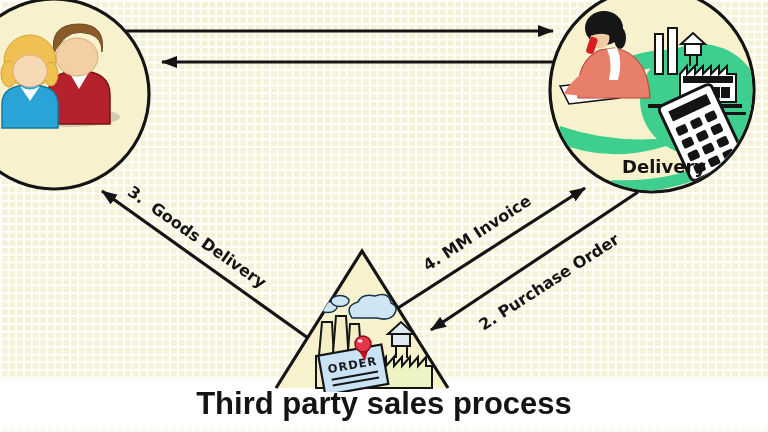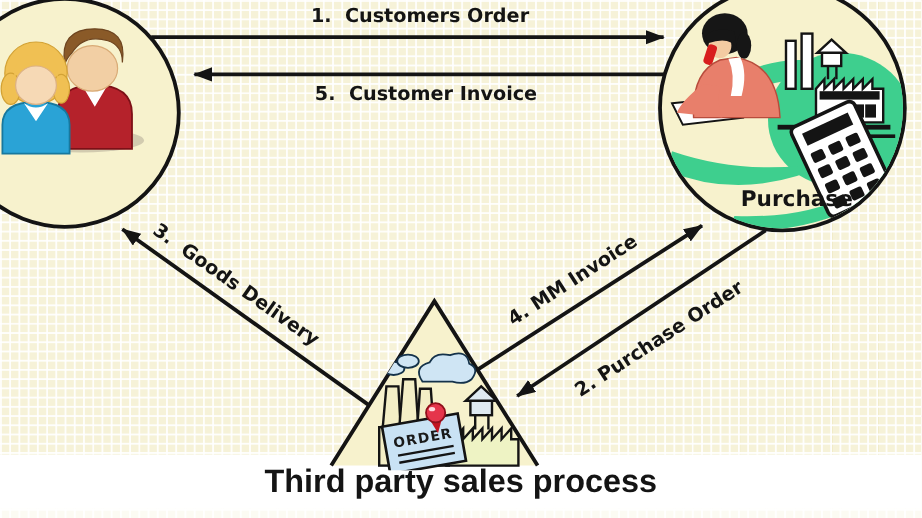--- a/index.html
+++ b/index.html
@@ -19,21 +19,21 @@
     background-image:
       linear-gradient(to right, rgba(255,255,255,.92) 0 1.6px, transparent 1.6px),
       linear-gradient(to bottom, rgba(255,255,255,.92) 0 1.6px, transparent 1.6px);
     background-size:7.7px 7.7px;}
   svg.art{position:absolute;left:0;top:0;z-index:2;}
   .lbl{position:absolute;z-index:3;color:#141414;white-space:pre;}
   .arrow-label{font-weight:bold;font-size:16px;}
   .node-label{font-weight:bold;font-size:18px;}
   .h-center{transform:translate(-50%,0);}
   .title{position:absolute;z-index:3;left:0;top:386px;width:768px;text-align:center;
-         font-family:"Liberation Sans",sans-serif;font-weight:bold;font-size:27px;color:#141414;}
+         font-family:"Liberation Sans",sans-serif;font-weight:bold;font-size:31px;color:#141414;}
 </style>
 </head>
 <body>
 
 <div class="stage">
 
   <div class="grid-band"></div>
   <div class="title-band"></div>
   <div class="grid-faint"></div>
 
@@ -182,22 +182,20 @@
 
     <g stroke="#141414" stroke-width="3.2" fill="none">
       <path d="M126,31 L553,31" marker-end="url(#ah)"></path>
       <path d="M554,62 L162,62" marker-end="url(#ah)"></path>
       <path d="M308,338 L102,191" marker-end="url(#ah)"></path>
       <path d="M398,308 L585,188" marker-end="url(#ah)"></path>
       <path d="M638,192 L431,330" marker-end="url(#ah)"></path>
     </g>
   </svg>
 
-  <div class="lbl arrow-label h-center" style="left:350px;top:3px;">1.  Customers Order</div>
-  <div class="lbl arrow-label h-center" style="left:355px;top:68px;">5.  Customer Invoice</div>
   <div class="lbl arrow-label" style="left:197px;top:237px;transform:translate(-50%,-50%) rotate(35deg);">3.  Goods Delivery</div>
   <div class="lbl arrow-label" style="left:477px;top:233px;transform:translate(-50%,-50%) rotate(-33deg);">4. MM Invoice</div>
   <div class="lbl arrow-label" style="left:549px;top:282px;transform:translate(-50%,-50%) rotate(-33deg);">2. Purchase Order</div>
 
-  <div class="lbl node-label" style="left:664px;top:166px;transform:translate(-50%,-50%);">Purchase</div>
+  <div class="lbl node-label" style="left:664px;top:166px;transform:translate(-50%,-50%);">Delivery</div>
 
   <div class="title">Third party sales process</div>
 </div>
 
 </body></html>

